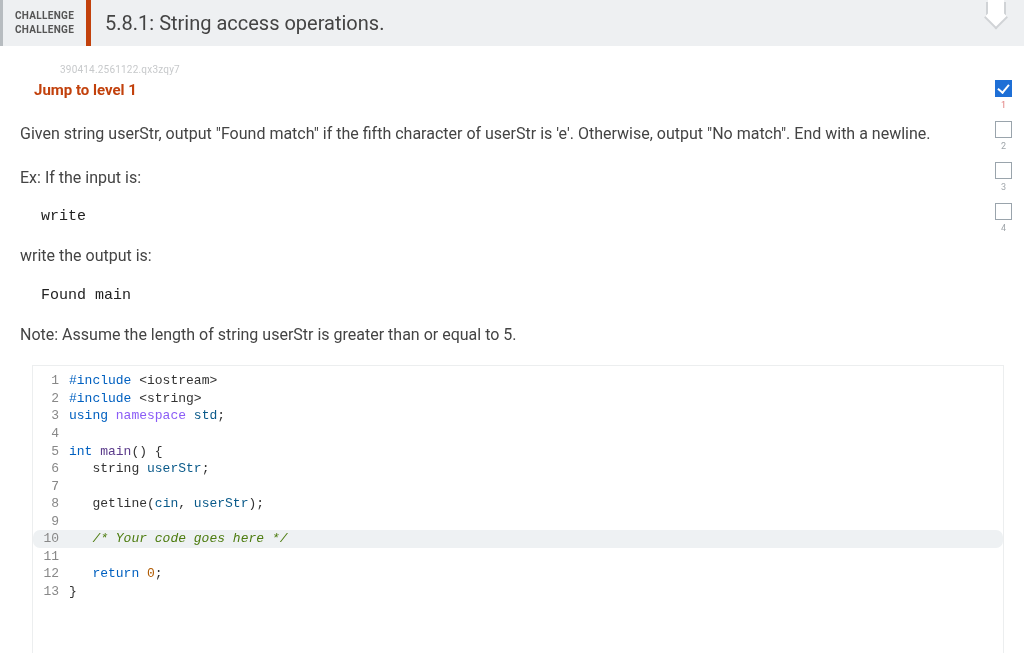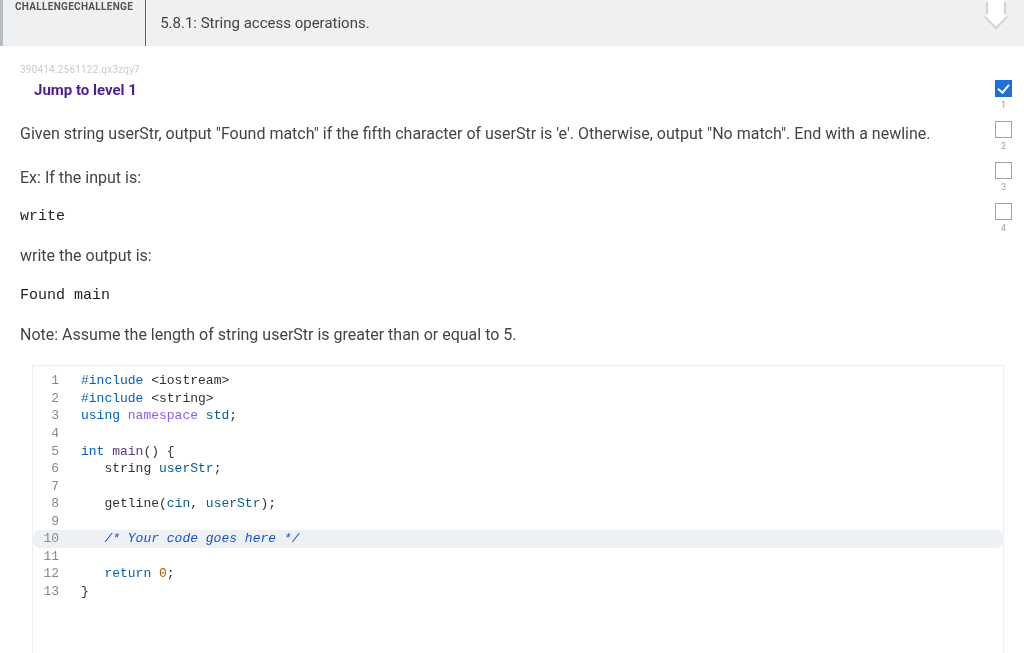--- a/index.html
+++ b/index.html
@@ -12,35 +12,35 @@
   .container { width: 1024px; position: relative; }
   .header-bar {
     display: flex;
     align-items: stretch;
     background: #eef0f2;
     border-left: 3px solid #b7bcc0;
     height: 46px;
   }
   .badge {
     display: flex;
-    flex-direction: row;
+    flex-direction: column;
     justify-content: center;
     padding: 0 12px;
     font-size: 10px;
     font-weight: 700;
     color: #555;
     letter-spacing: 0.3px;
-    border-right: 1px solid #c2410c;
+    border-right: 5px solid #c2410c;
     line-height: 1.4;
   }
   .title {
     display: flex;
     align-items: center;
     padding-left: 14px;
-    font-size: 15px;
+    font-size: 20px;
     color: #444;
     font-weight: 400;
   }
   .chevron-wrap {
     margin-left: auto;
     display: flex;
     align-items: flex-start;
     padding-right: 18px;
     padding-top: 2px;
   }
@@ -66,66 +66,68 @@
     inset: -2px 0 0 0;
     background: #fff;
   }
   .content {
     padding: 18px 20px 20px 20px;
   }
   .ref-id {
     font-size: 10px;
     color: #c7c9cb;
     letter-spacing: 0.2px;
+    margin-left: 40px;
   }
   .jump-link {
-    color: #4c1d95;
+    color: #c2410c;
     font-weight: 700;
     font-size: 15px;
     margin: 6px 0 22px 14px;
     cursor: pointer;
     display: inline-block;
   }
   .problem p.body {
     font-size: 16px;
     color: #444;
     line-height: 1.6;
     margin-bottom: 18px;
   }
   .mono {
     font-family: "Courier New", Courier, monospace;
     font-size: 15px;
     color: #222;
     margin-bottom: 18px;
+    margin-left: 21px;
   }
   .code-editor {
     background: #fff;
     border: 1px solid #eceeef;
     margin: 8px 0 0 12px;
     font-family: Consolas, "Courier New", monospace;
     font-size: 13px;
     line-height: 1.35;
     white-space: pre;
     padding: 6px 0 70px 0;
   }
   .code-line { display: flex; }
   .ln {
     width: 36px;
     text-align: right;
     padding-right: 10px;
     color: #888;
     user-select: none;
   }
-  .code { flex: 1; margin-left: 12px; }
+  .code { flex: 1; }
   .hl { background: #eef1f3; border-radius: 7px; }
   .kw { color: #0060c0; }
   .ns { color: #8b5cf6; }
   .id { color: #0a5a8a; }
   .num { color: #b05a00; }
-  .cm { color: #1d4ed8; font-style: italic; }
+  .cm { color: #4d7c0f; font-style: italic; }
   .fn { color: #5a3a8a; text-align: center; }
 
   .progress {
     position: absolute;
     right: 12px;
     top: 80px;
     display: flex;
     flex-direction: column;
     align-items: center;
     gap: 3px;

